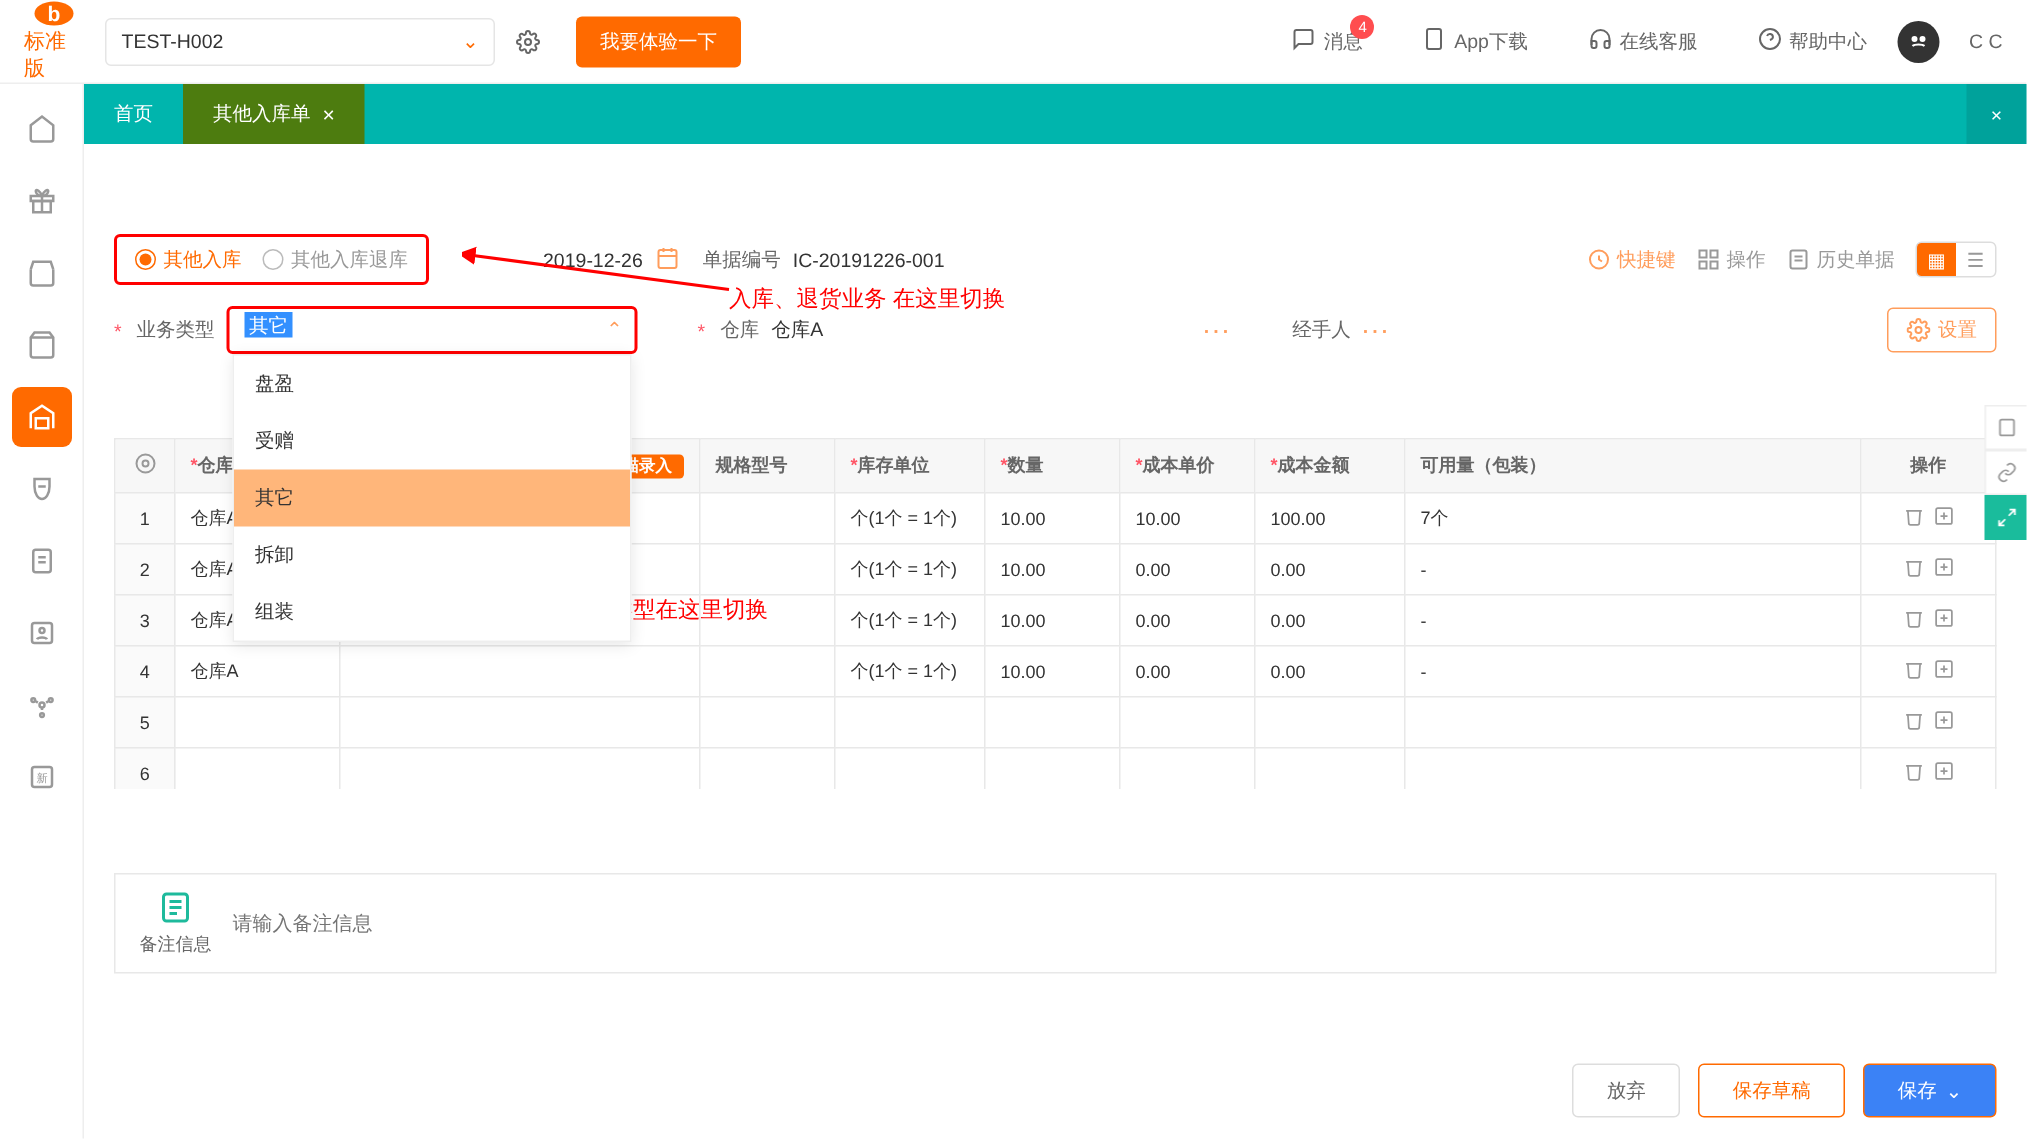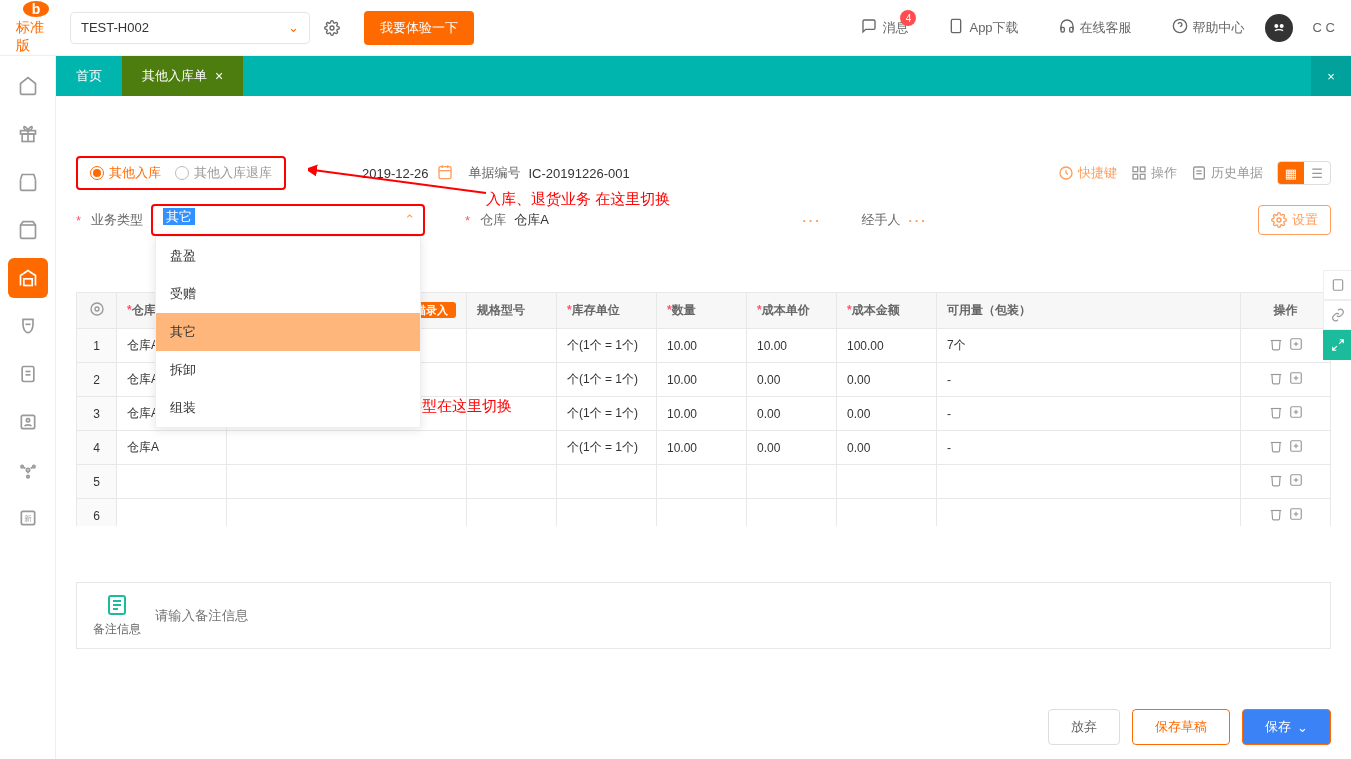--- a/index.html
+++ b/index.html
@@ -3,21 +3,21 @@
 <meta charset="utf-8">
 <style>
 * { box-sizing: border-box; margin: 0; padding: 0; }
 body { font-family: "Microsoft YaHei", Arial, sans-serif; font-size: 13px; color: #333; background: #fff; overflow: hidden; }
 
 
 .top-header { height: 56px; display: flex; align-items: center; padding: 0 16px; border-bottom: 1px solid #eee; }
 .logo-box { width: 40px; height: 40px; display: flex; flex-direction: column; align-items: center; justify-content: center; margin-right: 14px; }
 .logo-circle { width: 26px; height: 26px; background: #ff6a00; border-radius: 50%; display: flex; align-items: center; justify-content: center; color: #fff; font-weight: bold; font-size: 14px; }
 .logo-label { font-size: 14px; color: #ff6a00; margin-top: 2px; }
-.company-sel { width: 240px; height: 32px; border: 1px solid #e5e5e5; border-radius: 4px; display: flex; align-items: center; padding: 0 10px; margin-right: 10px; justify-content: space-between; }
+.company-sel { width: 260px; height: 32px; border: 1px solid #e5e5e5; border-radius: 4px; display: flex; align-items: center; padding: 0 10px; margin-right: 10px; justify-content: space-between; }
 .company-sel .caret { color: #ff6a00; }
 .gear-btn { width: 24px; height: 24px; display: flex; align-items: center; justify-content: center; margin-right: 20px; cursor: pointer; color: #666; }
 .orange-btn { background: #ff6a00; color: #fff; border: none; padding: 8px 16px; border-radius: 4px; cursor: pointer; font-size: 13px; }
 .top-spacer { flex: 1; }
 .top-right { display: flex; align-items: center; gap: 20px; }
 .top-item { display: flex; align-items: center; gap: 5px; color: #666; cursor: pointer; position: relative; margin-left: 20px; }
 .badge { position: absolute; top: -8px; right: -8px; background: #ff4d4f; color: #fff; border-radius: 9px; min-width: 16px; height: 16px; font-size: 10px; display: flex; align-items: center; justify-content: center; padding: 0 4px; }
 .avatar { width: 28px; height: 28px; border-radius: 50%; background: #333; display: flex; align-items: center; justify-content: center; color: #fff; font-size: 14px; }
 
 

